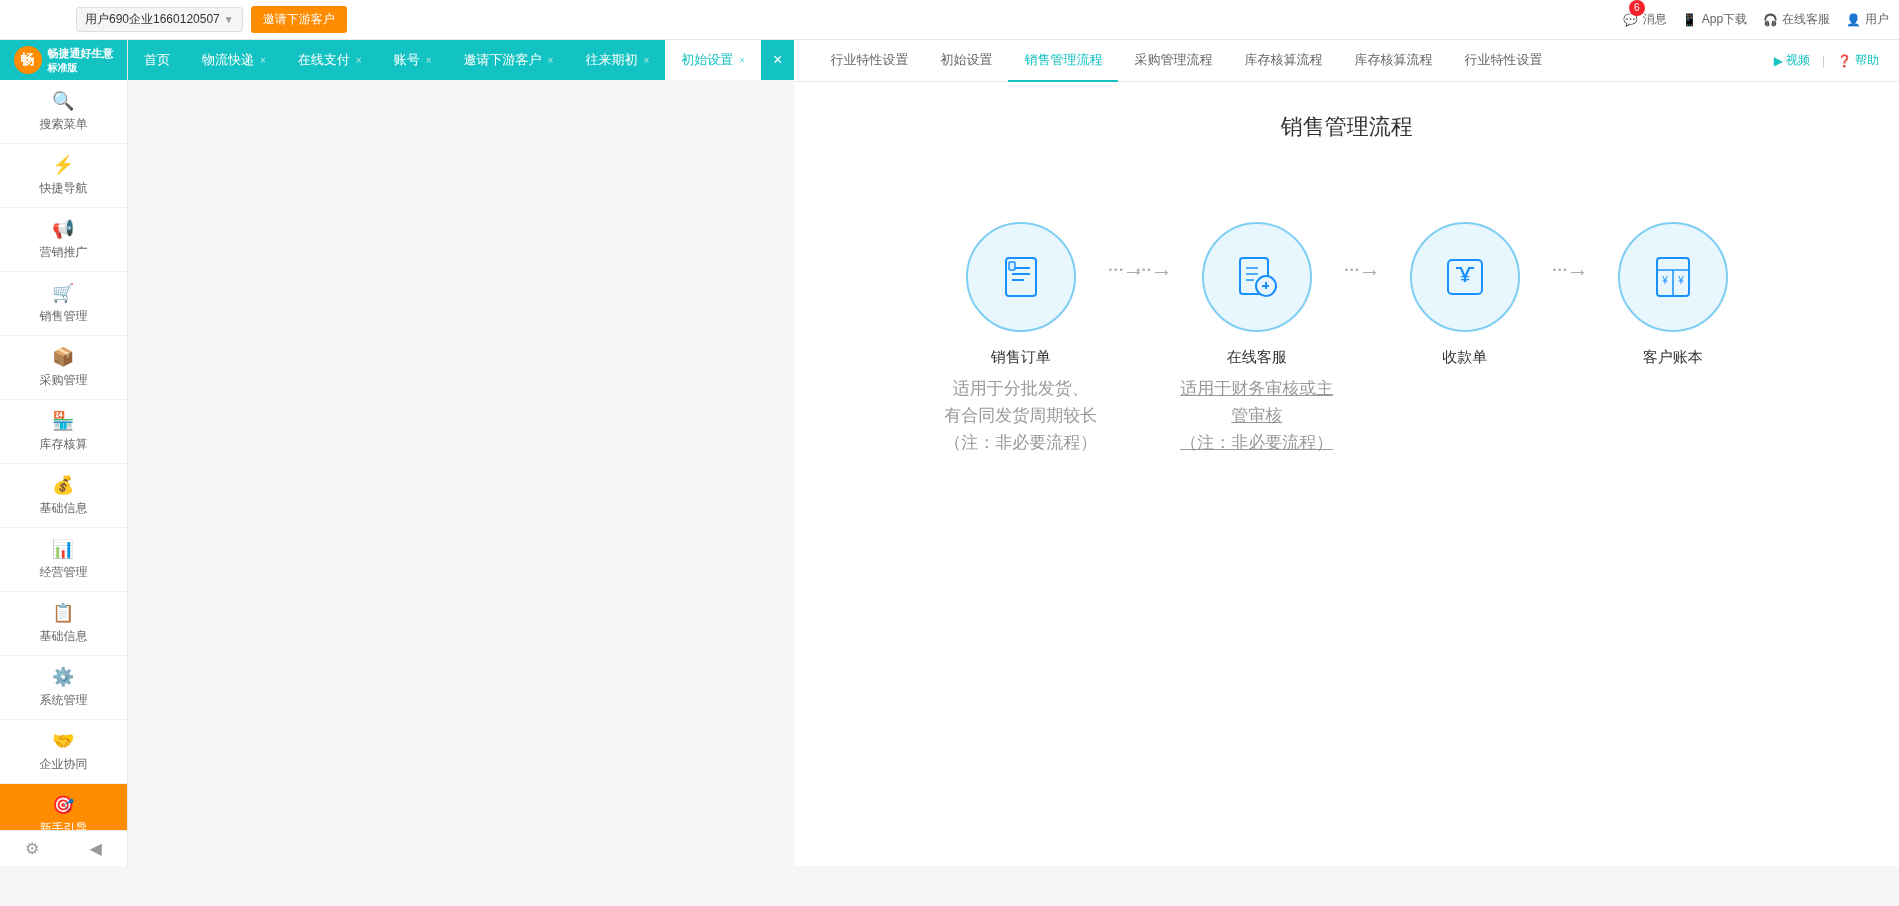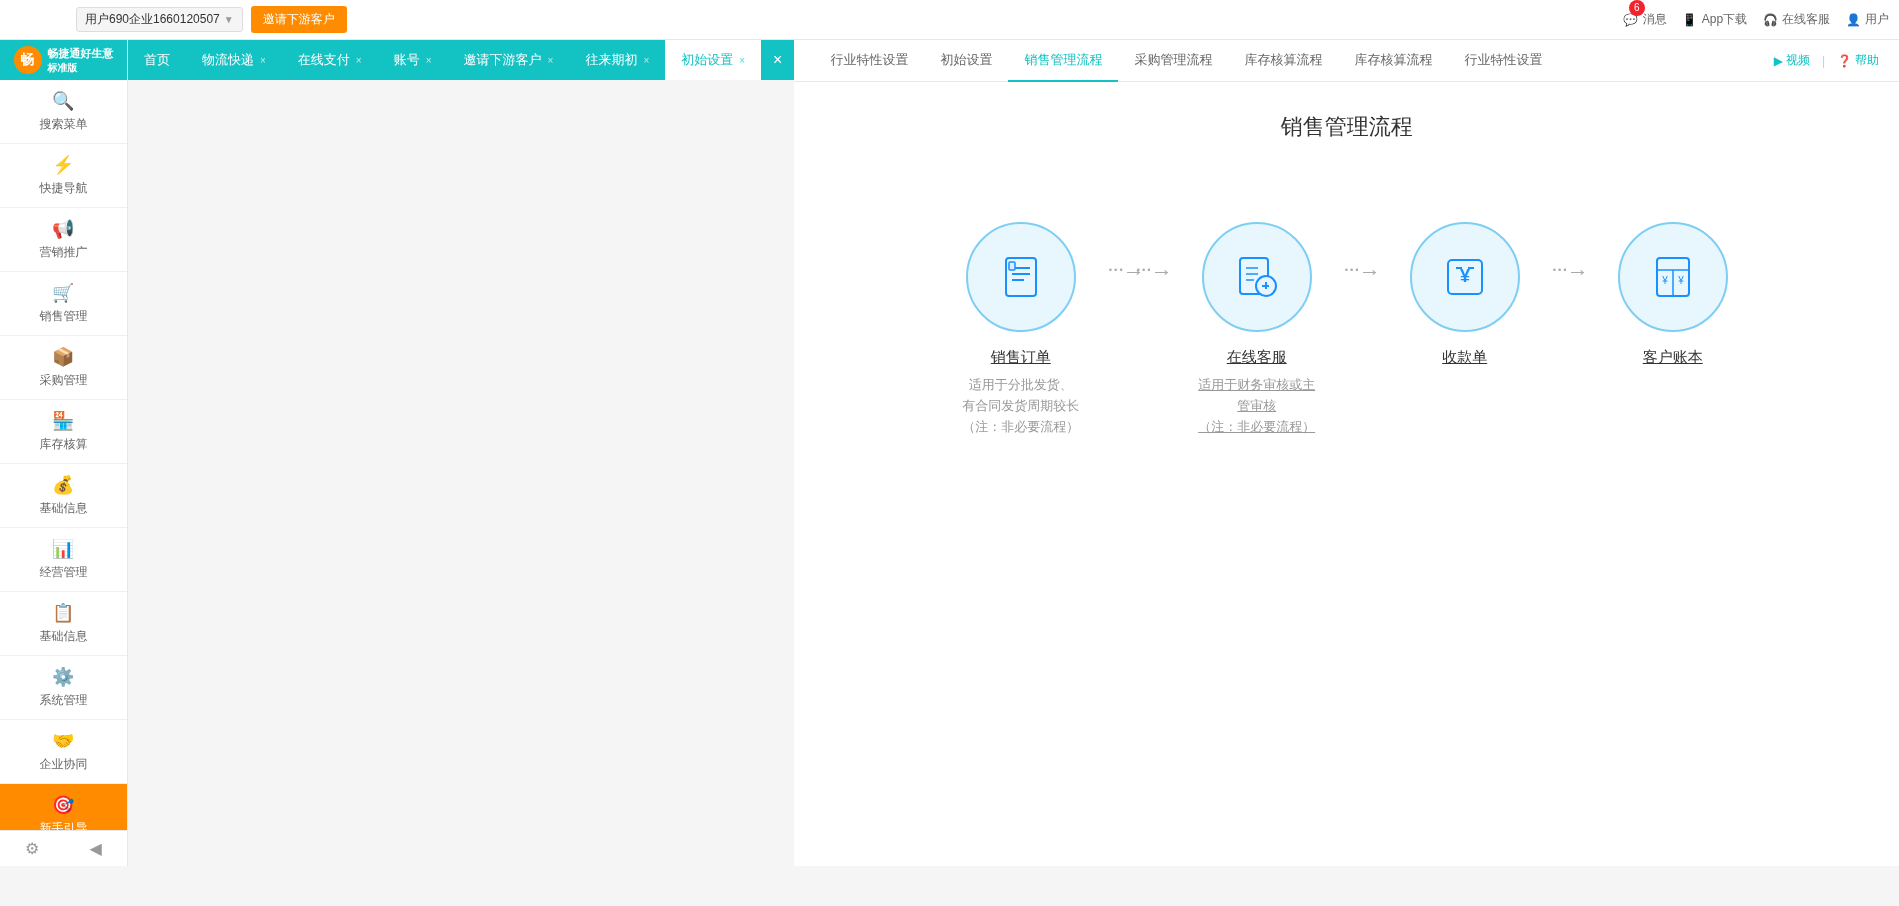--- a/index.html
+++ b/index.html
@@ -259,24 +259,23 @@
     }
     .flow-circle svg {
       width: 50px;
       height: 50px;
     }
     .flow-step-name {
       font-size: 15px;
       color: #333;
       margin-bottom: 8px;
       font-weight: 500;
-      text-decoration: underline;
     }
     .flow-step-desc {
-      font-size: 13px;
+      font-size: 17px;
       color: #999;
       text-align: center;
       line-height: 1.6;
     }
     .flow-arrow {
       display: flex;
       align-items: center;
       padding-bottom: 60px;
       color: #aaa;
       font-size: 22px;

